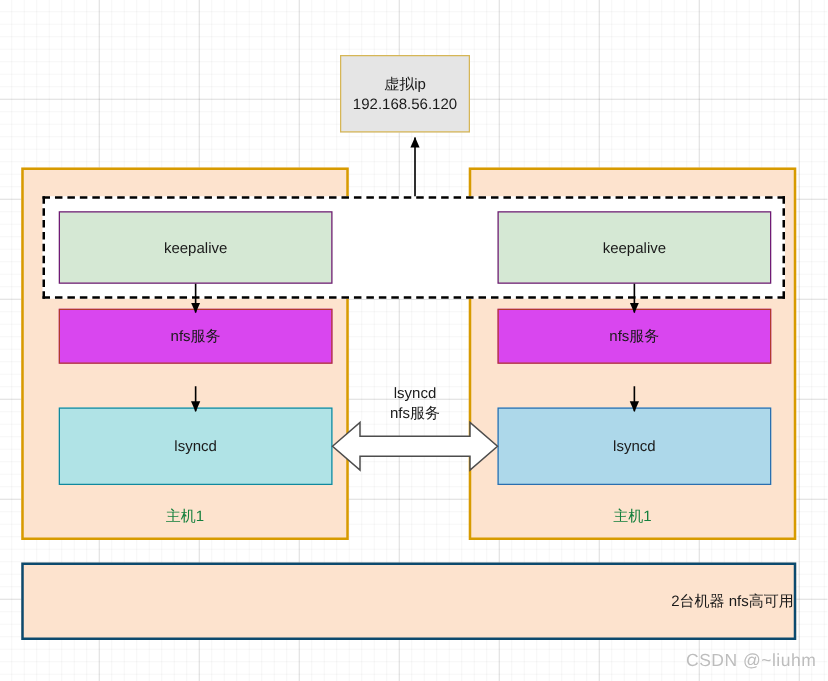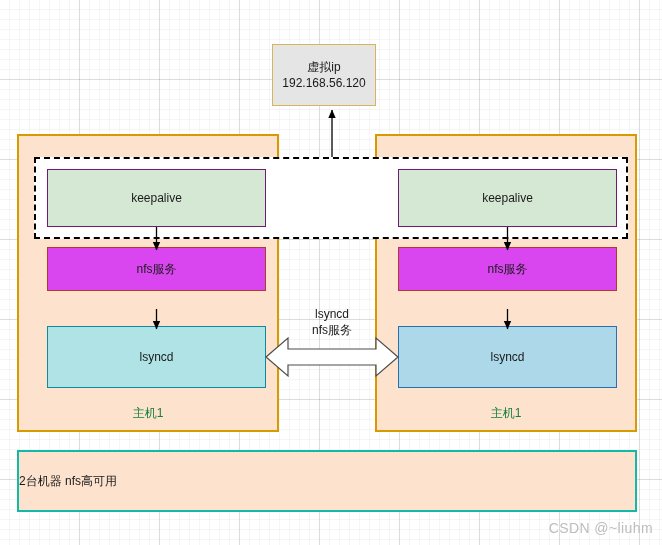--- a/index.html
+++ b/index.html
@@ -122,24 +122,24 @@
   #lsyncd-left     { left: 47px;  top: 326px; width: 219px; }
   #lsyncd-right    { left: 398px; top: 326px; width: 219px; }
 
   
   #summary-bar {
     position: absolute;
     left: 17px; top: 450px;
     width: 620px; height: 62px;
     box-sizing: border-box;
     background: #fde3ce;
-    border: 2px solid #14b8a6;
+    border: 2px solid #0c4a6e;
     display: flex;
     align-items: center;
-    justify-content: flex-start;
+    justify-content: flex-end;
     font-size: 12px;
     color: #1a1a1a;
   }
 
   
   #sync-label {
     position: absolute;
     left: 262px; top: 306px;
     width: 140px;
     text-align: center;

